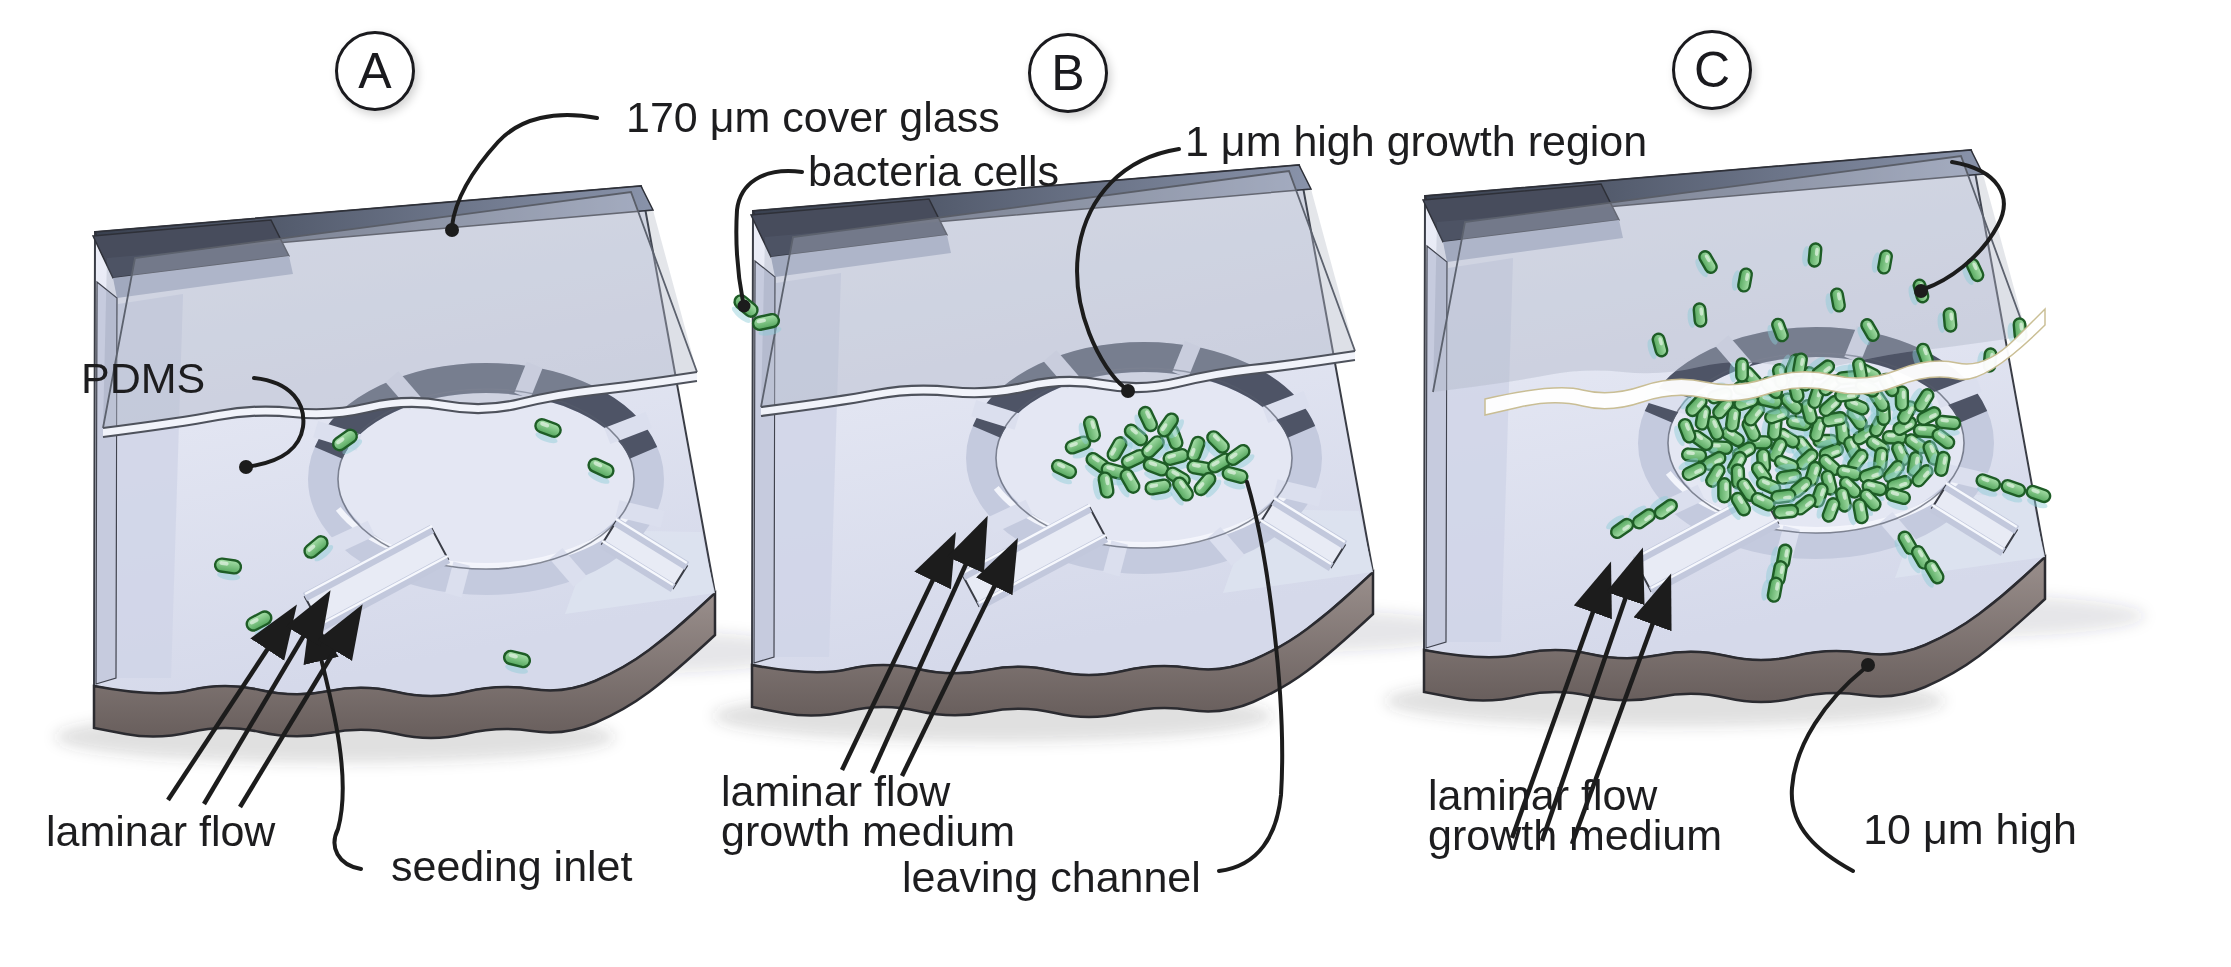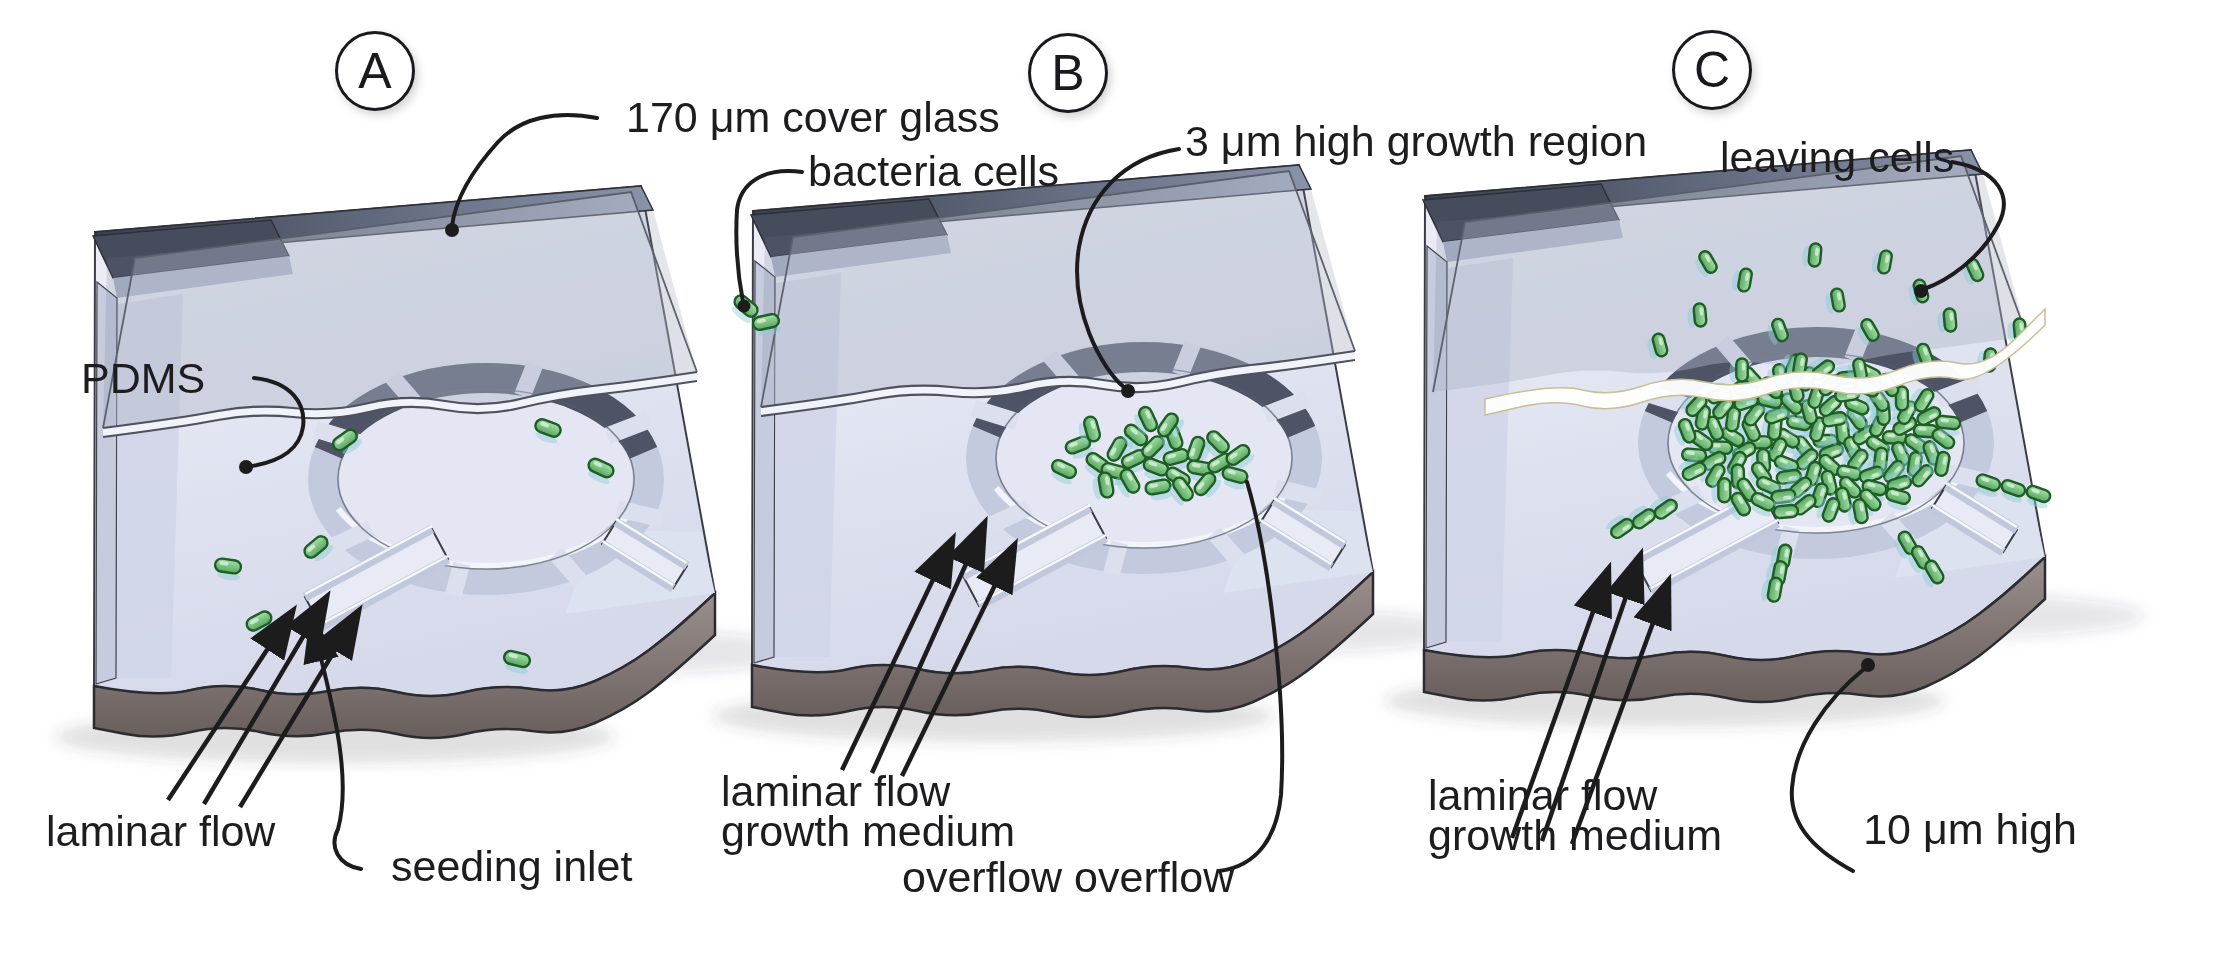--- a/index.html
+++ b/index.html
@@ -1059,21 +1059,20 @@
   </div>
   <div class="panel-letter" style="left:1672px;top:30px;">
     <span>C</span>
   </div>
 
   <div class="lbl" style="left:626px;top:94px;">170 μm cover glass</div>
   <div class="lbl" style="left:808px;top:148px;">bacteria cells</div>
   <div class="lbl" style="left:81px;top:355px;">PDMS</div>
   <div class="lbl2" style="left:46px;top:810px;">laminar flow</div>
   <div class="lbl" style="left:349px;top:843px;margin-left:42px;">seeding inlet</div>
-  <div class="lbl" style="left:1185px;top:118px;">3 μm high growth region</div>
+  <div class="lbl" style="left:1185px;top:118px;">1 μm high growth region</div>
   <div class="lbl2" style="left:721px;top:770px;">laminar flow</div>
   <div class="lbl2" style="left:721px;top:810px;">growth medium</div>
-  <div class="lbl" style="left:902px;top:854px;">overflow overflow</div>
-  <div class="lbl" style="left:1720px;top:134px;">leaving cells</div>
+  <div class="lbl" style="left:902px;top:854px;">leaving channel</div>
   <div class="lbl2" style="left:1428px;top:774px;">laminar flow</div>
   <div class="lbl2" style="left:1428px;top:814px;">growth medium</div>
   <div class="lbl ctr" style="left:1850px;top:806px;width:240px;">10 μm high</div>
 </div>
 
 </body></html>

